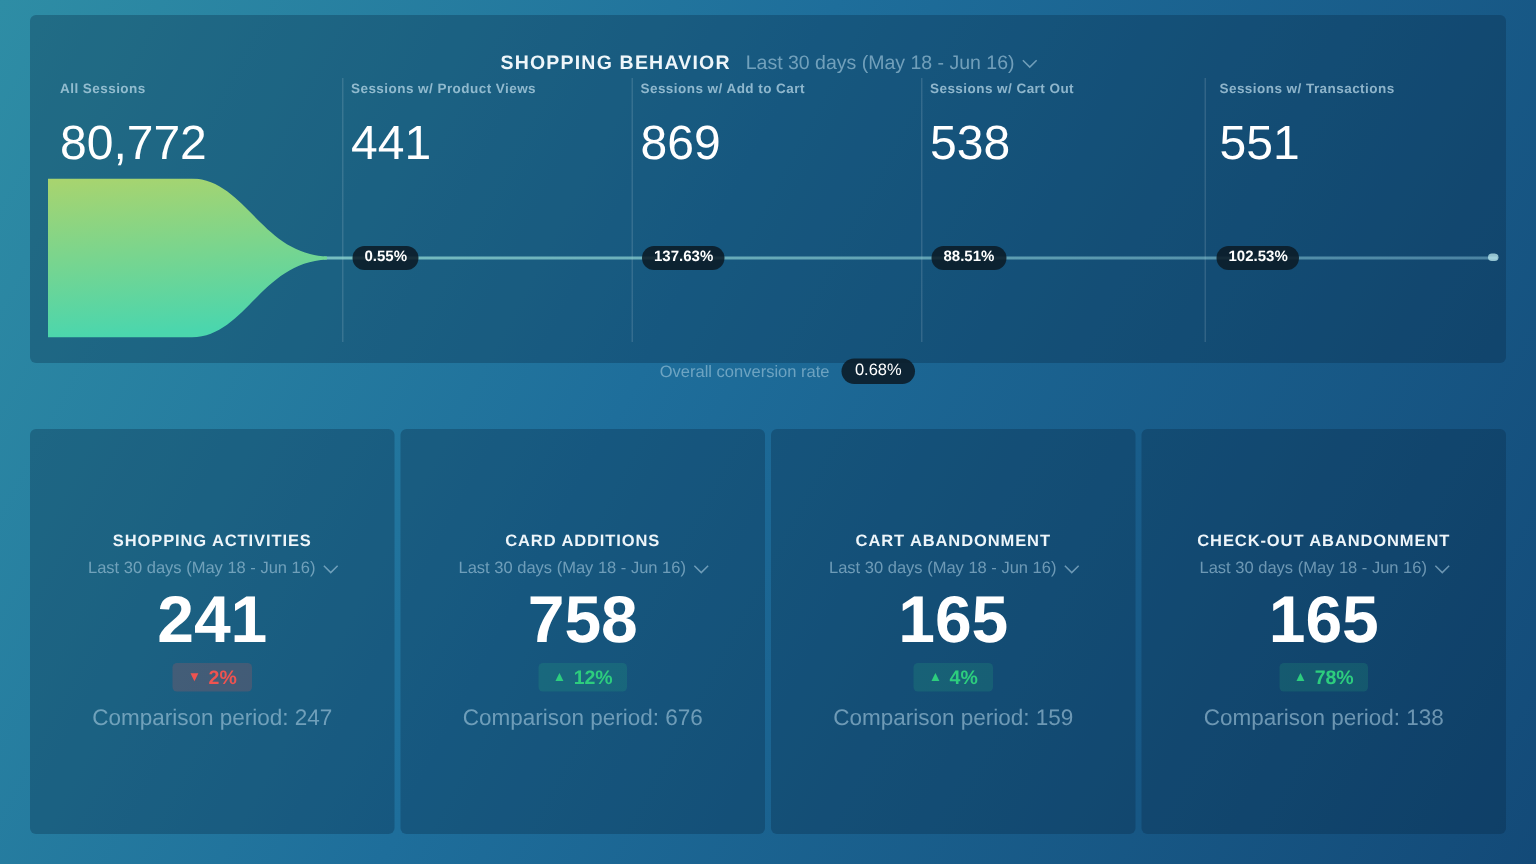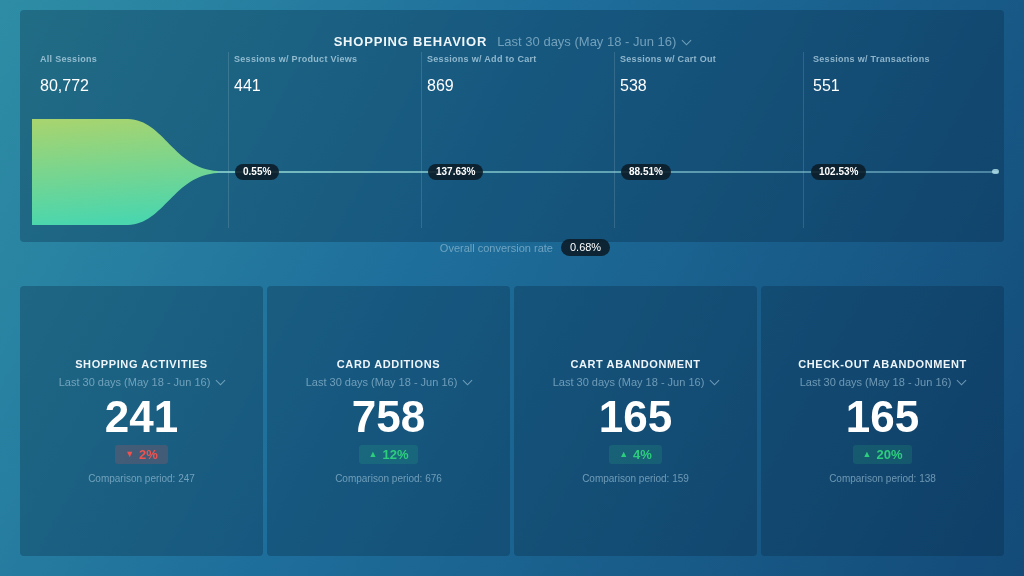--- a/index.html
+++ b/index.html
@@ -12,39 +12,39 @@
   .panel{position:absolute;background:rgba(6,36,62,0.30);border-radius:4px;}
   
   #funnel-panel{left:20px;top:10px;width:984px;height:232px;}
   .fp-header{position:absolute;left:0;top:24px;width:100%;display:flex;justify-content:center;align-items:center;gap:10px;}
   .fp-title{font-size:13px;font-weight:700;letter-spacing:.8px;color:#eef6fa;}
   .fp-date{font-size:13px;color:rgba(170,205,225,0.62);display:flex;align-items:center;cursor:pointer;}
   .chev{display:inline-block;width:6px;height:6px;border-right:1.5px solid currentColor;border-bottom:1.5px solid currentColor;transform:rotate(45deg);margin-left:7px;margin-top:-3px;}
   .vdiv{position:absolute;top:42px;width:1px;height:176px;background:rgba(255,255,255,0.13);}
   .stage{position:absolute;top:44px;}
   .stage-label{font-size:9px;font-weight:700;letter-spacing:.3px;color:rgba(190,220,235,0.72);}
-  .stage-value{margin-top:13px;font-size:16px;font-weight:400;color:#ffffff;}
+  .stage-value{margin-top:13px;font-size:32px;font-weight:400;color:#ffffff;}
   .funnel-line{position:absolute;left:196px;top:161px;width:782px;height:2px;background:linear-gradient(90deg,rgba(150,222,214,0.75),rgba(145,205,225,0.45));}
   .line-cap{position:absolute;left:972px;top:159px;width:7px;height:5px;border-radius:3px;background:rgba(190,235,240,0.75);}
   .rate-pill{position:absolute;top:154px;background:rgba(11,27,39,0.88);color:#fff;font-size:10px;font-weight:700;padding:3px 8px;border-radius:9px;line-height:1;z-index:3;}
   .overall-row{position:absolute;left:0;top:229px;width:100%;display:flex;justify-content:center;align-items:center;gap:8px;}
   .overall-label{font-size:11px;color:rgba(175,210,228,0.55);margin-left:26px;}
   .overall-pill{background:rgba(11,27,39,0.88);color:#fff;font-size:11px;font-weight:400;padding:3px 9px;border-radius:9px;line-height:1;}
   #funnel-shape{position:absolute;left:12px;top:109px;z-index:2;}
   
   #cards{position:absolute;left:20px;top:286px;width:984px;height:270px;display:flex;gap:4px;}
   .card{flex:1;background:rgba(6,36,62,0.30);border-radius:4px;display:flex;flex-direction:column;align-items:center;justify-content:center;cursor:pointer;}
   .card-title{font-size:11px;font-weight:700;letter-spacing:.6px;color:#edf5fa;}
   .card-date{margin-top:6px;font-size:11px;color:rgba(170,205,225,0.6);display:flex;align-items:center;cursor:pointer;}
   .card-value{margin-top:4px;font-size:44px;font-weight:700;color:#ffffff;line-height:1.15;}
   .delta{margin-top:2px;font-size:13px;font-weight:700;padding:3px 10px;border-radius:3px;display:flex;align-items:center;gap:5px;line-height:1;}
   .delta .tri{font-size:9px;}
   .delta.down{color:#ef5350;background:rgba(229,83,80,0.20);}
   .delta.up{color:#2dcd7e;background:rgba(45,205,126,0.15);}
-  .card-cmp{margin-top:9px;font-size:10px;color:rgba(170,205,225,0.6);}
+  .card-cmp{margin-top:9px;font-size:15px;color:rgba(170,205,225,0.6);}
 </style>
 </head>
 <body>
 
 <div class="panel" id="funnel-panel">
 
   <div class="fp-header">
     <span class="fp-title">SHOPPING BEHAVIOR</span>
     <span class="fp-date">
       <span>Last 30 days (May 18 - Jun 16)</span>
@@ -147,18 +147,18 @@
 
   <div class="card">
     <div class="card-title">CHECK-OUT ABANDONMENT</div>
     <div class="card-date">
       <span>Last 30 days (May 18 - Jun 16)</span>
       <span class="chev"></span>
     </div>
     <div class="card-value">165</div>
     <div class="delta up">
       <span class="tri">▲</span>
-      <span>20%</span>
+      <span>78%</span>
     </div>
     <div class="card-cmp">Comparison period: 138</div>
   </div>
 
 </div>
 
 </body></html>

